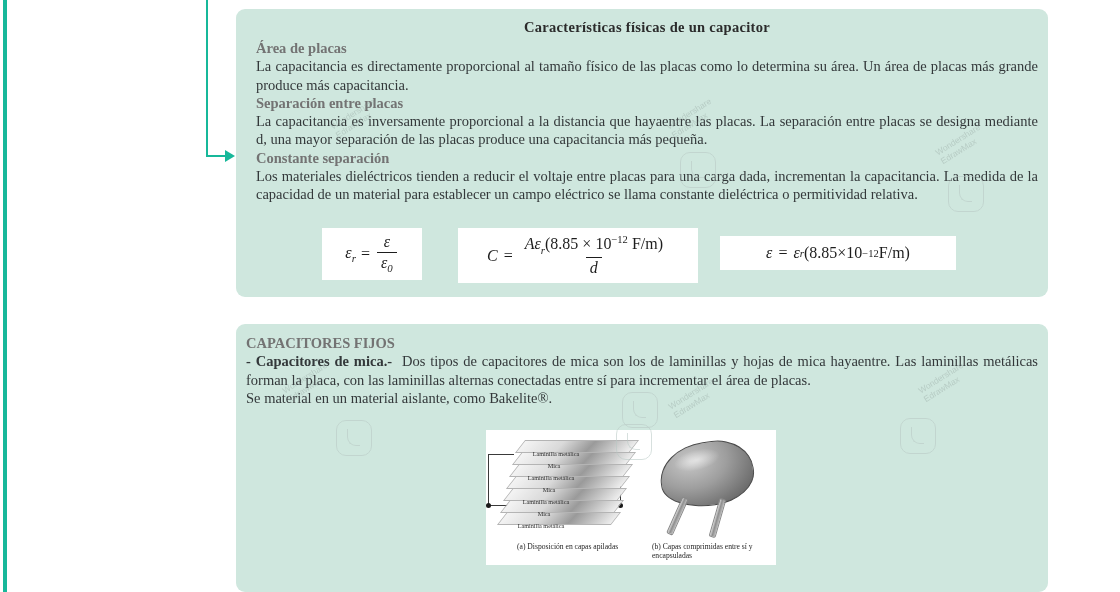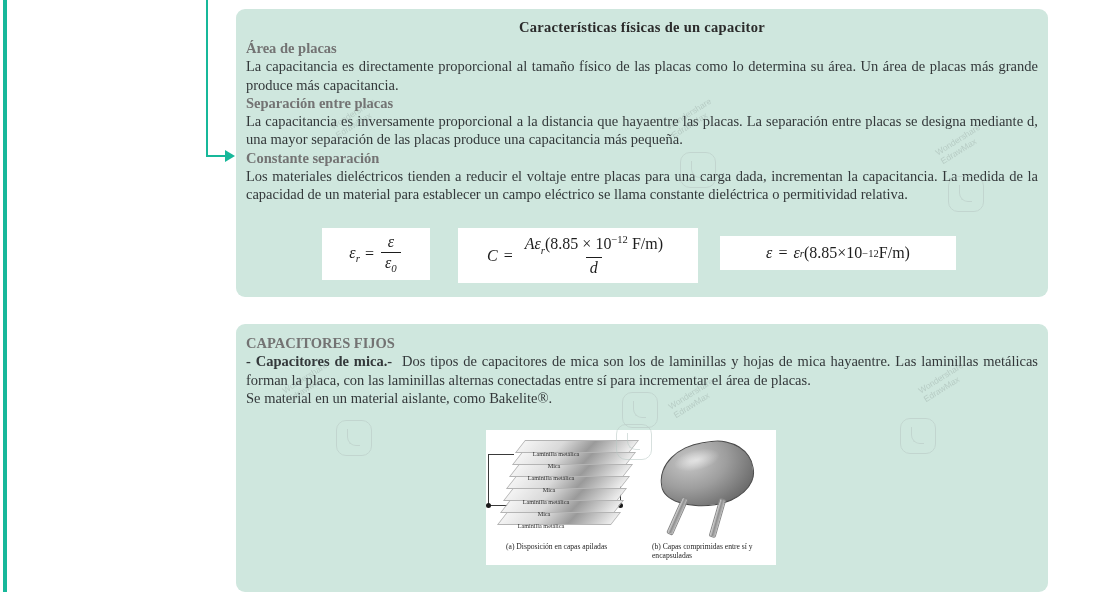--- a/index.html
+++ b/index.html
@@ -57,21 +57,21 @@
     position: absolute;
     background: #cfe7de;
     border-radius: 9px;
     box-sizing: border-box;
   }
   #panel-physical {
     left: 236px;
     top: 9px;
     width: 812px;
     height: 288px;
-    padding: 8px 10px 0 10px;
+    padding: 8px 10px 0 20px;
   }
   #panel-fixed {
     left: 236px;
     top: 324px;
     width: 812px;
     height: 268px;
     padding: 10px 10px 0 10px;
   }
 
   .panel-title {
@@ -107,21 +107,21 @@
   .formula-box {
     position: absolute;
     background: #ffffff;
     display: flex;
     align-items: center;
     justify-content: center;
     font-family: "Liberation Serif", "DejaVu Serif", serif;
     color: #1d1d1d;
     white-space: nowrap;
   }
-  #formula-epsilon-r { left: 86px;  top: 0px;  width: 108px; height: 52px; font-size: 16px; }
+  #formula-epsilon-r { left: 86px;  top: 0px;  width: 100px; height: 52px; font-size: 16px; }
   #formula-capacitance { left: 222px; top: 0px; width: 240px; height: 55px; font-size: 16px; }
   #formula-permittivity { left: 484px; top: 8px; width: 236px; height: 34px; font-size: 16px; }
 
   .ital { font-style: italic; }
   .frac {
     display: inline-flex;
     flex-direction: column;
     align-items: center;
     vertical-align: middle;
     margin: 0 2px;
@@ -180,21 +180,21 @@
     width: 276px;
     height: 22px;
   }
   .fig-caption {
     position: absolute;
     font-size: 7.6px;
     color: #1f1f1f;
     line-height: 1.25;
     font-family: "Liberation Serif", "DejaVu Serif", serif;
   }
-  #caption-a { left: 0px;   top: 0px; width: 150px; padding-left: 12px; }
+  #caption-a { left: 11px;   top: 0px; width: 150px; padding-left: 12px; }
   #caption-b { left: 158px; top: 0px; width: 124px; }
 
   
   #fig-encapsulated {
     position: absolute;
     left: 162px;
     top: 10px;
     width: 118px;
     height: 100px;
   }

